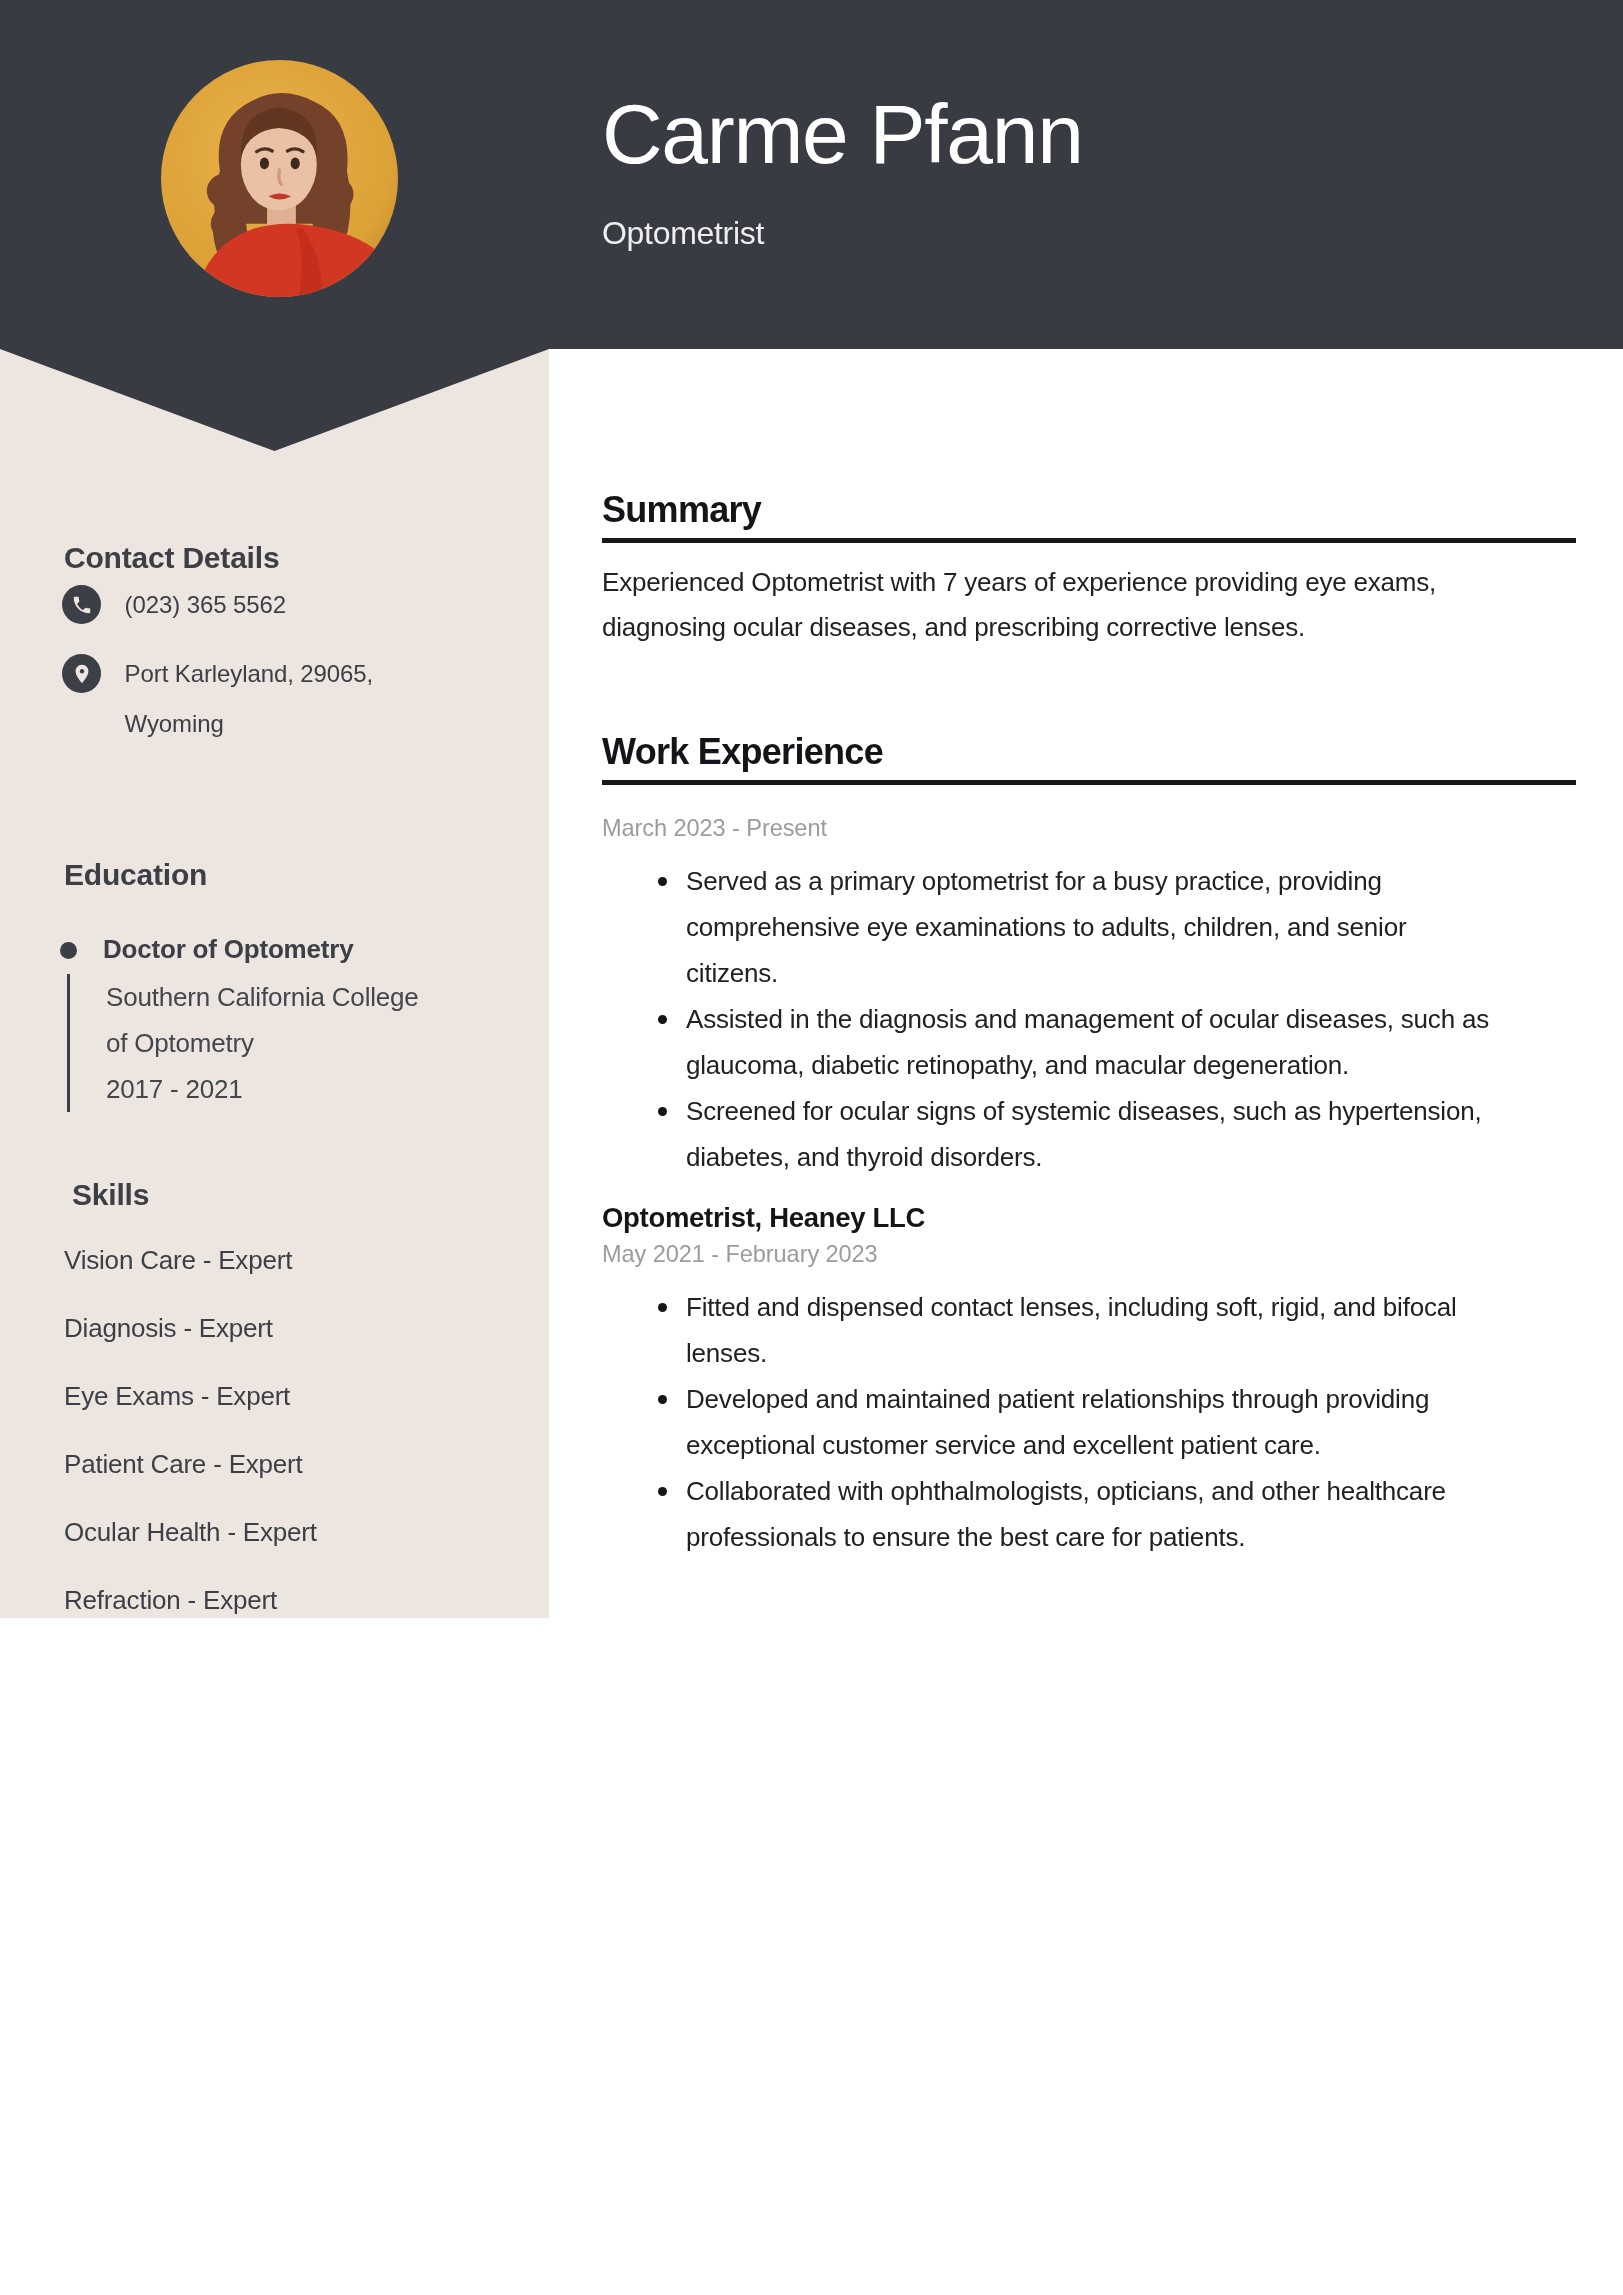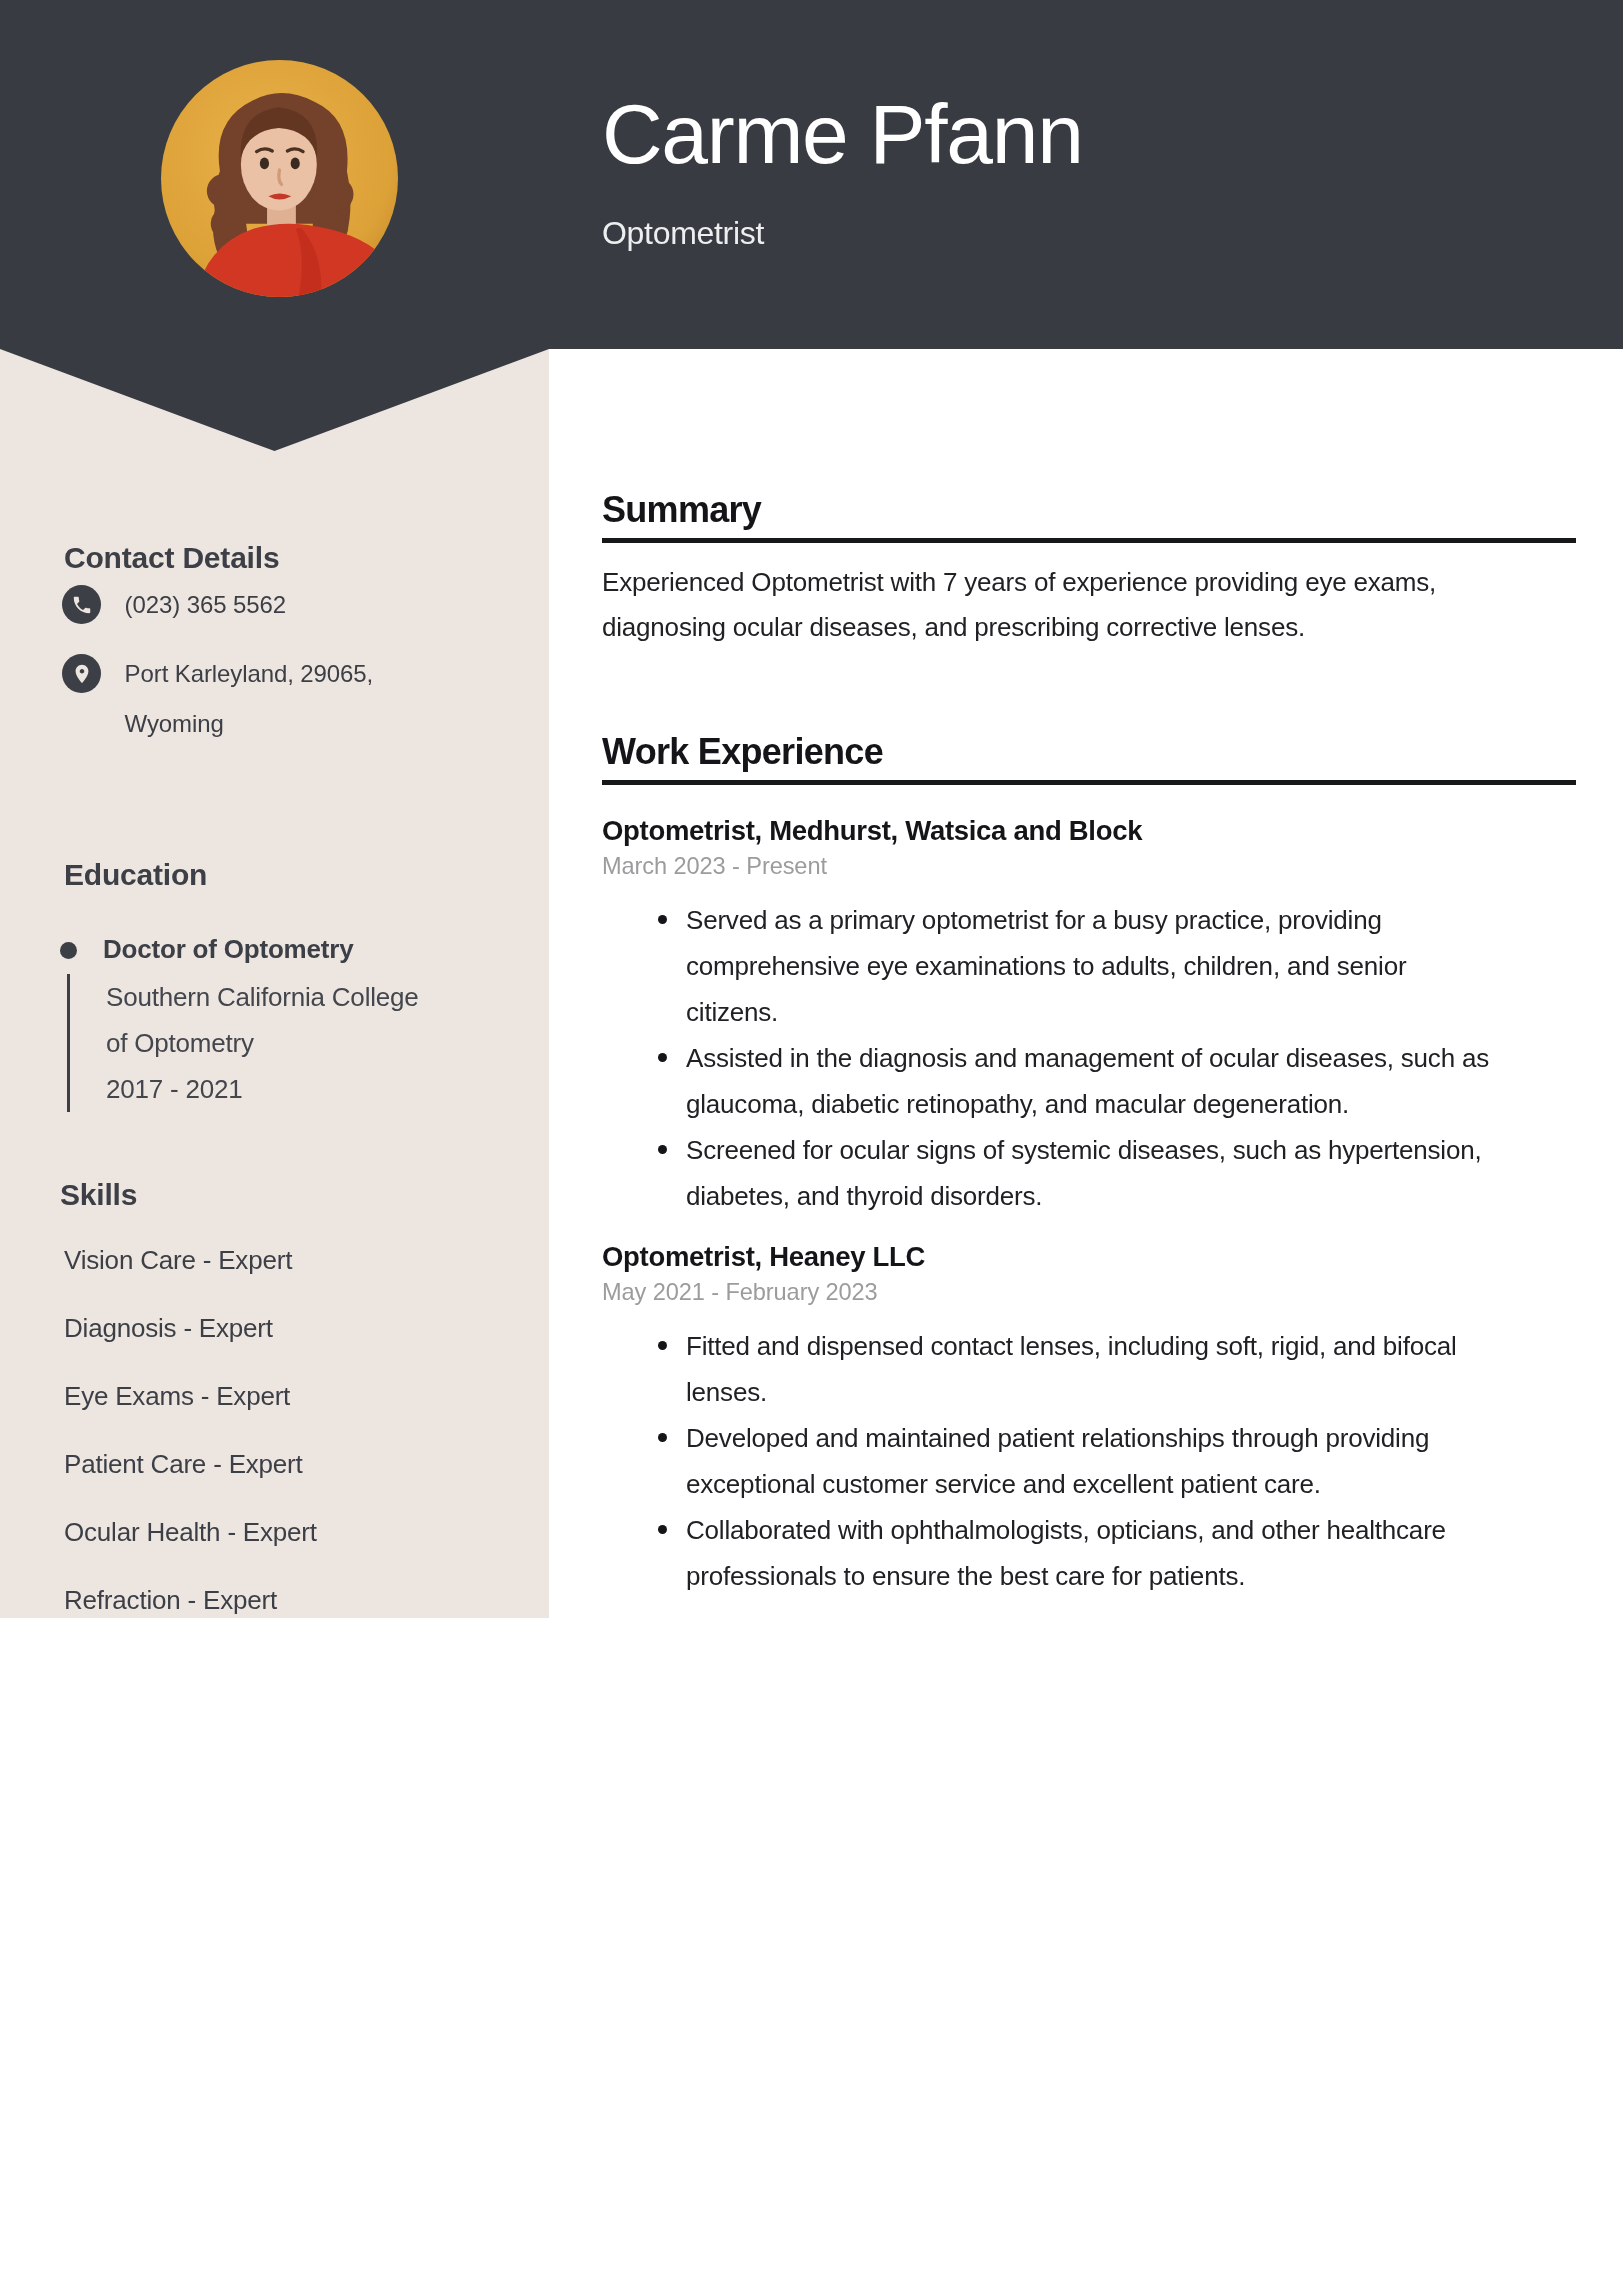--- a/index.html
+++ b/index.html
@@ -45,21 +45,21 @@
 
   .sb-edu-h{position:absolute;left:64px;top:857px;}
   .edu-block{position:absolute;left:0;top:932px;width:498px;}
   .edu-row{display:flex;align-items:flex-start;}
   .edu-dot{flex:none;width:17px;height:17px;border-radius:50%;background:var(--sb-text);margin:9.8px 0 0 60px;}
   .edu-degree{margin-left:26px;font-size:26px;font-weight:700;color:var(--sb-text);line-height:35px;letter-spacing:-0.2px;}
   .edu-body{margin-left:67px;margin-top:6.5px;border-left:3.3px solid var(--sb-text);padding-left:36px;
     font-size:26px;color:#43464d;line-height:46px;letter-spacing:-0.2px;}
   .edu-school{max-width:327px;}
 
-  .sb-skills-h{position:absolute;left:60px;top:1177px;}
+  .sb-skills-h{position:absolute;left:72px;top:1177px;}
   .skills-list{position:absolute;left:64px;top:1245px;list-style:none;}
   .skills-list li{font-size:26px;color:var(--sb-text);line-height:31px;margin-bottom:37px;letter-spacing:-0.2px;}
 
   
   .m-sec{position:absolute;left:602px;width:974px;}
   .m-sec h2{font-size:36px;font-weight:700;color:var(--heading-black);line-height:39px;letter-spacing:-0.7px;}
   .rule{height:4.6px;background:var(--rule-color);margin-top:9.2px;width:100%;}
   .sec-summary{top:490px;}
   .sec-work{top:732px;}
   .sec-refs{top:1747px;}
@@ -174,21 +174,20 @@
     <h2>Summary</h2>
     <div class="rule"></div>
     <p class="body-text summary-p">Experienced Optometrist with 7 years of experience providing eye exams, diagnosing ocular diseases, and prescribing corrective lenses.</p>
   </section>
 
   <section class="m-sec sec-work">
     <h2>Work Experience</h2>
     <div class="rule"></div>
 
     <div class="job">
-      <h4>Optometrist, Medhurst, Watsica and Block</h4>
       <div class="dates">March 2023 - Present</div>
       <ul class="bullets">
         <li><span class="b-text">Served as a primary optometrist for a busy practice, providing comprehensive eye examinations to adults, children, and senior citizens.</span></li>
         <li><span class="b-text">Assisted in the diagnosis and management of ocular diseases, such as glaucoma, diabetic retinopathy, and macular degeneration.</span></li>
         <li><span class="b-text">Screened for ocular signs of systemic diseases, such as hypertension, diabetes, and thyroid disorders.</span></li>
       </ul>
     </div>
 
     <div class="job">
       <h4>Optometrist, Heaney LLC</h4>

